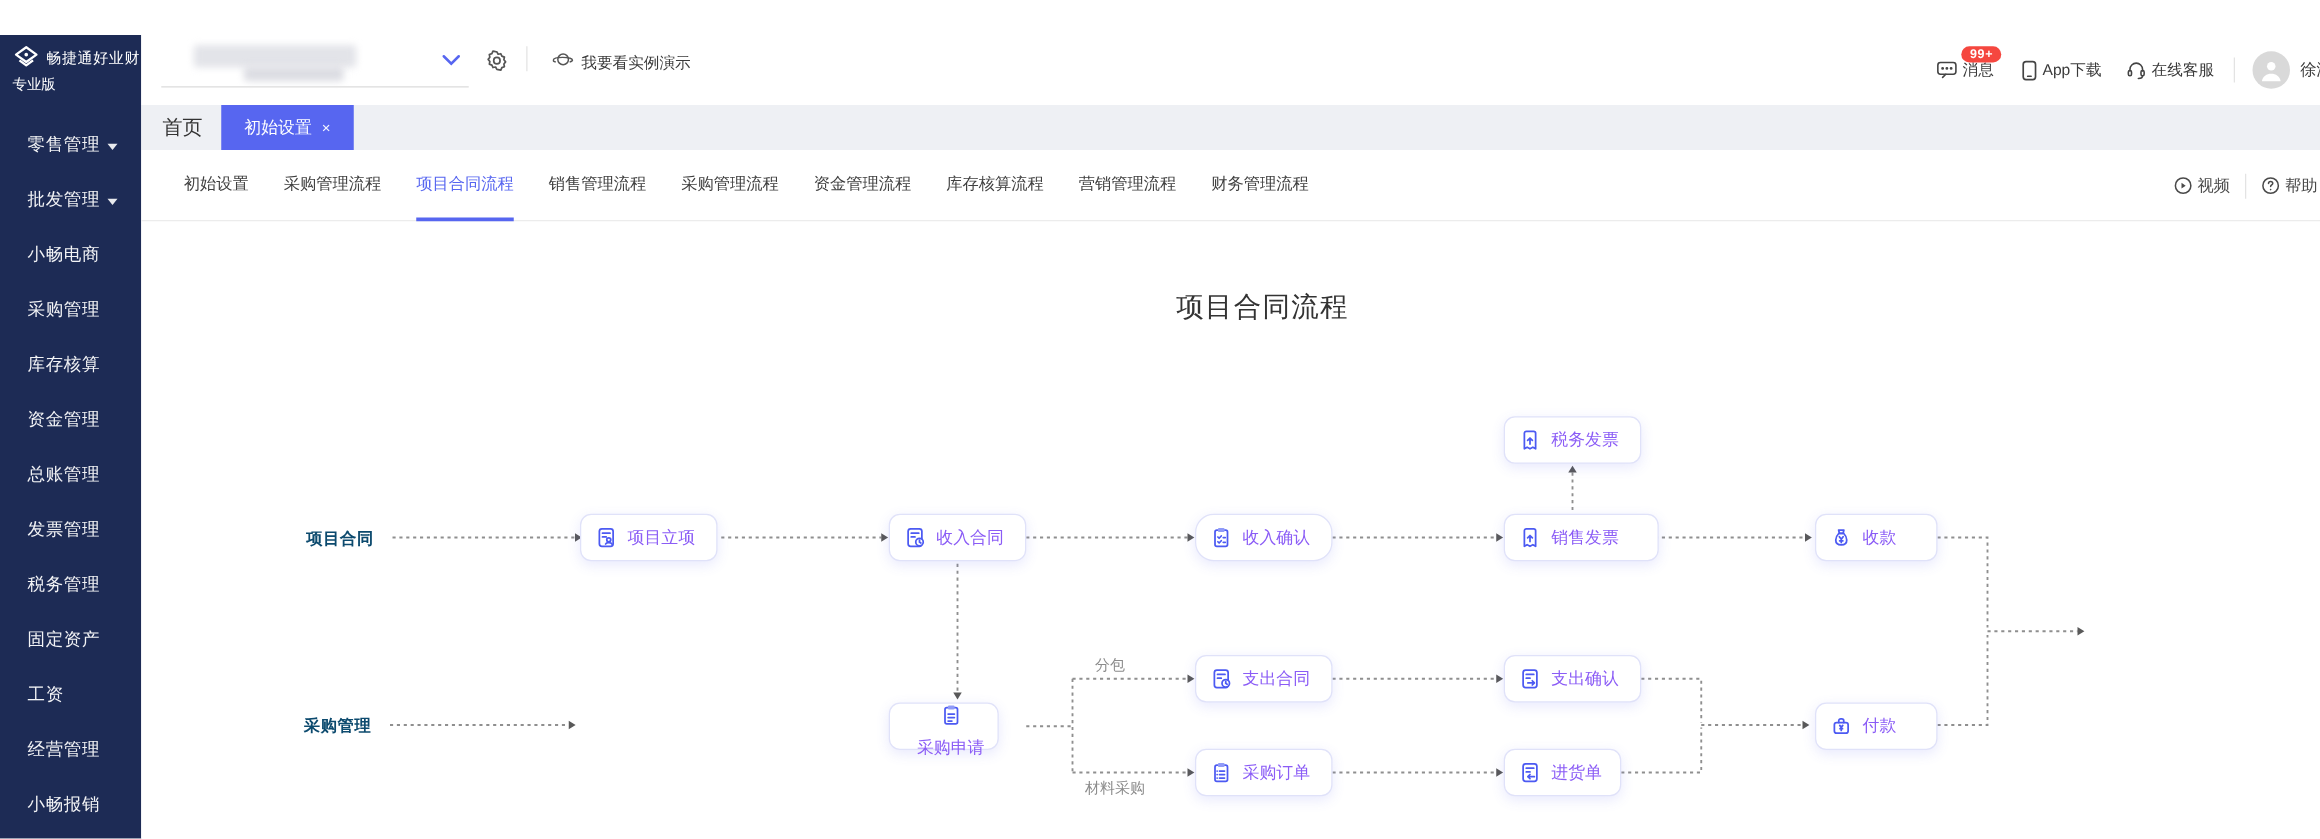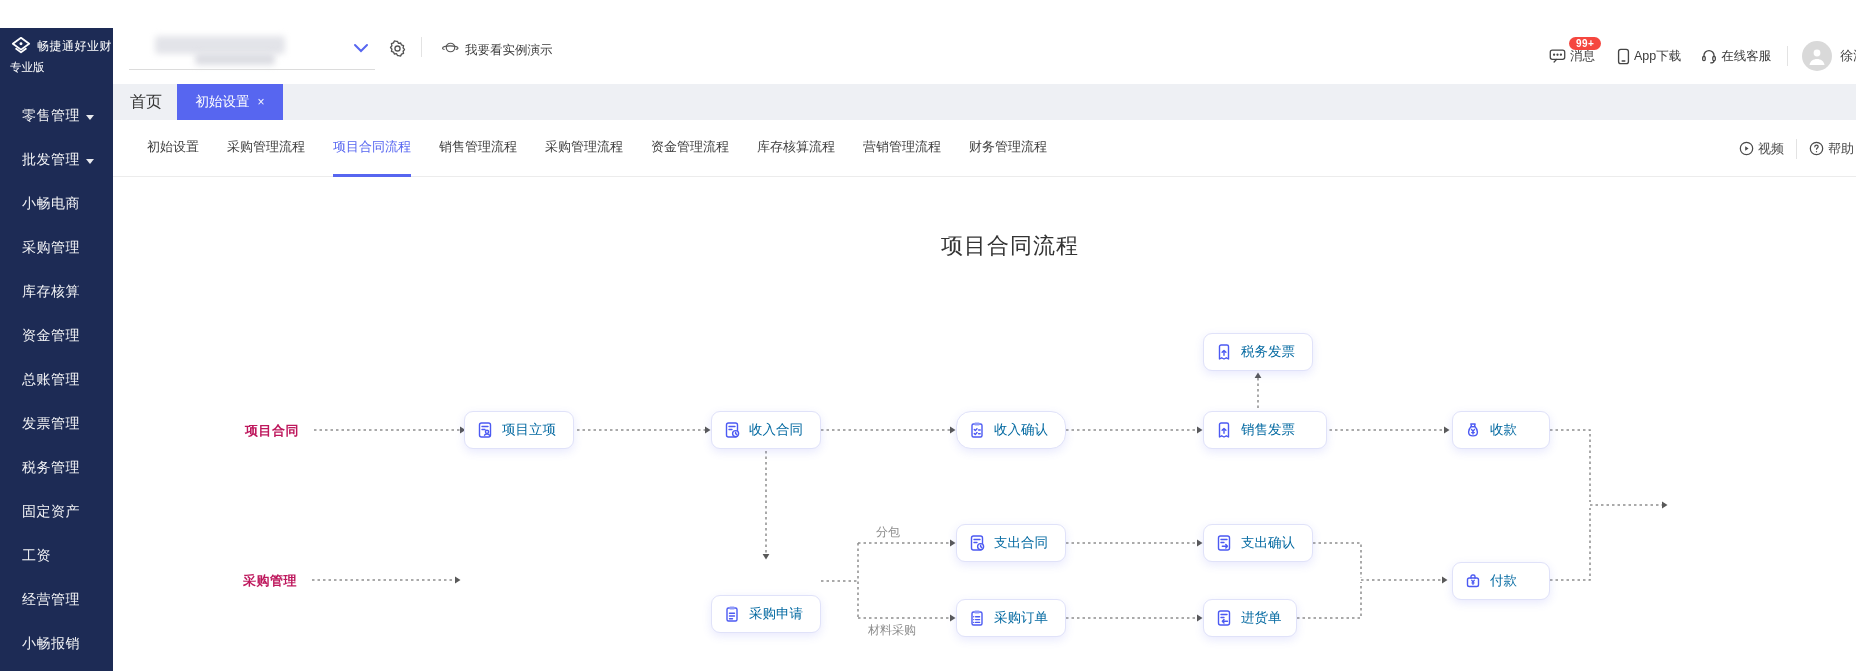--- a/index.html
+++ b/index.html
@@ -49,27 +49,27 @@
   .subtab.active{color:#5766f0;border-bottom-color:#5766f0;}
   .subtab-extras{position:absolute;right:2px;top:0;height:57px;display:flex;align-items:center;gap:6px;
     font-size:13px;color:#4a4a4a;}
   .subtab-extras .v-div{margin:0 6px;}
   .extra-item{display:flex;align-items:center;gap:4px;cursor:pointer;white-space:nowrap;}
 
   
   .flow{position:absolute;inset:0;pointer-events:none;}
   .flow-title{position:absolute;left:1010px;top:231px;transform:translateX(-50%);
     font-size:22px;color:#333;font-weight:500;letter-spacing:1px;pointer-events:auto;white-space:nowrap;}
-  .row-label{position:absolute;font-size:13px;font-weight:600;color:#be185d;letter-spacing:.5px;pointer-events:auto;white-space:nowrap;}
+  .row-label{position:absolute;font-size:13px;font-weight:600;color:#0c4a6e;letter-spacing:.5px;pointer-events:auto;white-space:nowrap;}
   .branch-label{position:absolute;font-size:12px;color:#8c8c8c;pointer-events:auto;white-space:nowrap;}
   .node{position:absolute;height:38px;background:#fff;border:1px solid #e0e2f9;border-radius:9px;
     box-shadow:0 3px 10px rgba(91,102,240,.14);display:flex;align-items:center;gap:8px;padding-left:11px;
     box-sizing:border-box;cursor:pointer;pointer-events:auto;}
   .nicon{display:flex;align-items:center;}
-  .nlabel{font-size:13.5px;color:#0369a1;white-space:nowrap;}
+  .nlabel{font-size:13.5px;color:#8b5cf6;white-space:nowrap;}
   .edges{position:absolute;inset:0;pointer-events:none;}
 </style>
 </head>
 <body>
 
 <div class="app">
 
   <aside class="sidebar">
     <div class="brand">
       <div class="brand-row">
@@ -334,21 +334,21 @@
       <div class="node" style="left: 1452px; top: 411px; width: 98px;">
         <span class="nicon">
           <svg viewBox="0 0 18 18" width="18" height="18" fill="none" stroke="#4c5af2" stroke-width="1.4" stroke-linecap="round" stroke-linejoin="round">
             <path d="M7.1 5.6C5.6 7.2 4.6 9.1 4.6 11c0 2.6 2 3.9 4.4 3.9s4.4-1.3 4.4-3.9c0-1.9-1-3.8-2.5-5.4z"></path>
             <path d="M6.9 3h4.2l-.6 2.6H7.5z"></path>
             <path d="M7.5 8.4L9 10.4l1.5-2M9 10.4v2.6M7.7 11.6h2.6"></path>
           </svg>
         </span>
         <span class="nlabel">收款</span>
       </div>
-      <div class="node" style="left: 711px; top: 595px; width: 110px;">
+      <div class="node" style="left: 711px; top: 562px; width: 88px; flex-direction: column;">
         <span class="nicon">
           <svg viewBox="0 0 18 18" width="18" height="18" fill="none" stroke="#4c5af2" stroke-width="1.4" stroke-linecap="round" stroke-linejoin="round">
             <rect x="4" y="3" width="10" height="13" rx="1.5"></rect>
             <rect x="6.3" y="1.4" width="5.4" height="3.2" rx="1" fill="#8f9af8" stroke="none"></rect>
             <path d="M6.5 8.2h5M6.5 11h5M6.5 13.8h3"></path>
           </svg>
         </span>
         <span class="nlabel">采购申请</span>
       </div>
       <div class="node" style="left: 956px; top: 524px; width: 110px;">

